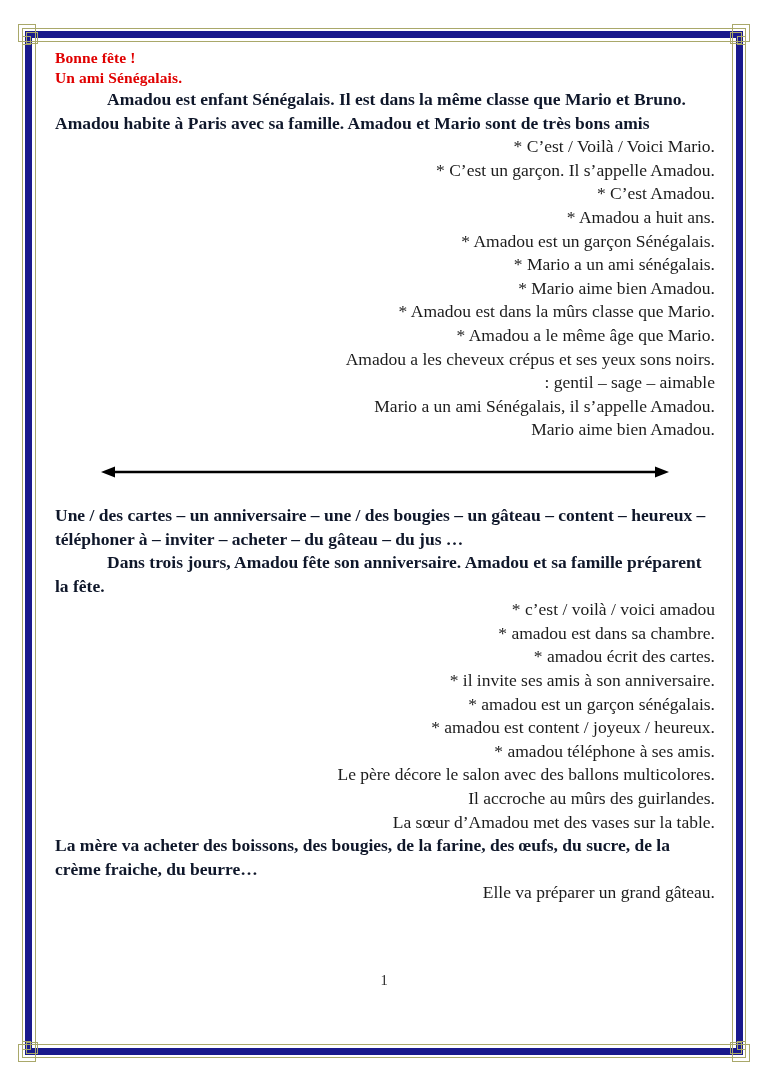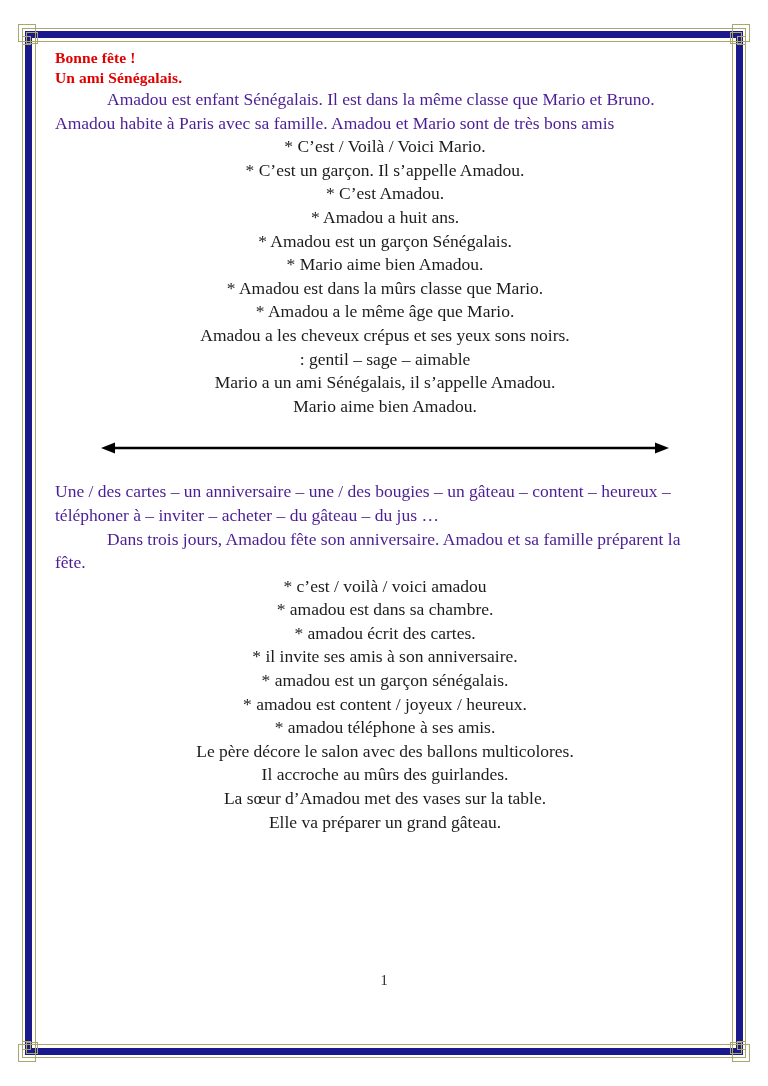--- a/index.html
+++ b/index.html
@@ -107,33 +107,34 @@
     margin: 0;
     letter-spacing: 0.1px;
   }
 
   .body-line {
     font-size: 17.5px;
     line-height: 23.6px;
     color: #1c1c1c;
     margin: 0;
     white-space: pre-wrap;
-    text-align: center;
+    text-align: right;
   }
 
   .indent-para {
     text-indent: 52px;
   }
 
   .para-flow {
     font-size: 17.5px;
     line-height: 23.6px;
-    color: #4c1d95;
+    color: #0f172a;
     margin: 0;
     text-align: left;
+    font-weight: bold;
   }
 
   
   .arrow-divider {
     margin: 22px 0 20px 0;
     height: 20px;
     position: relative;
   }
   .arrow-divider svg {
     display: block;
@@ -189,20 +190,21 @@
     <div class="doc-title">Un ami Sénégalais.</div>
 
     <div>
       <p class="para-flow indent-para">Amadou est enfant Sénégalais. Il est dans la même classe que Mario et Bruno. Amadou habite à Paris avec sa famille. Amadou et Mario sont de très bons amis</p>
 
       <div class="body-line">* C’est / Voilà / Voici Mario.</div>
       <div class="body-line">* C’est un garçon. Il s’appelle Amadou.</div>
       <div class="body-line">* C’est Amadou.</div>
       <div class="body-line">* Amadou a huit ans.</div>
       <div class="body-line">* Amadou est un garçon Sénégalais.</div>
+      <div class="body-line">* Mario a un ami sénégalais.</div>
       <div class="body-line">* Mario aime bien Amadou.</div>
       <div class="body-line">* Amadou est dans la mûrs classe que Mario.</div>
       <div class="body-line">* Amadou a le même âge que Mario.</div>
       <div class="body-line">Amadou a les cheveux crépus et ses yeux sons noirs.</div>
       <div class="body-line">: gentil – sage – aimable</div>
       <div class="body-line">Mario a un ami Sénégalais, il s’appelle Amadou.</div>
       <div class="body-line">Mario aime bien Amadou.</div>
     </div>
 
     <div class="arrow-divider">
@@ -222,20 +224,21 @@
       <div class="body-line">* amadou est dans sa chambre.</div>
       <div class="body-line">* amadou écrit des cartes.</div>
       <div class="body-line">* il invite ses amis à son anniversaire.</div>
       <div class="body-line">* amadou est un garçon sénégalais.</div>
       <div class="body-line">* amadou est content / joyeux / heureux.</div>
       <div class="body-line">* amadou téléphone à ses amis.</div>
       <div class="body-line">Le père décore le salon avec des ballons multicolores.</div>
       <div class="body-line">Il accroche au mûrs des guirlandes.</div>
       <div class="body-line">La sœur d’Amadou met des vases sur la table.</div>
 
+      <p class="para-flow">La mère va acheter des boissons, des bougies, de la farine, des œufs, du sucre, de la crème fraiche, du beurre…</p>
 
       <div class="body-line">Elle va préparer un grand gâteau.</div>
     </div>
 
   </div>
 
   <div class="page-number">1</div>
 
 </div>
 

